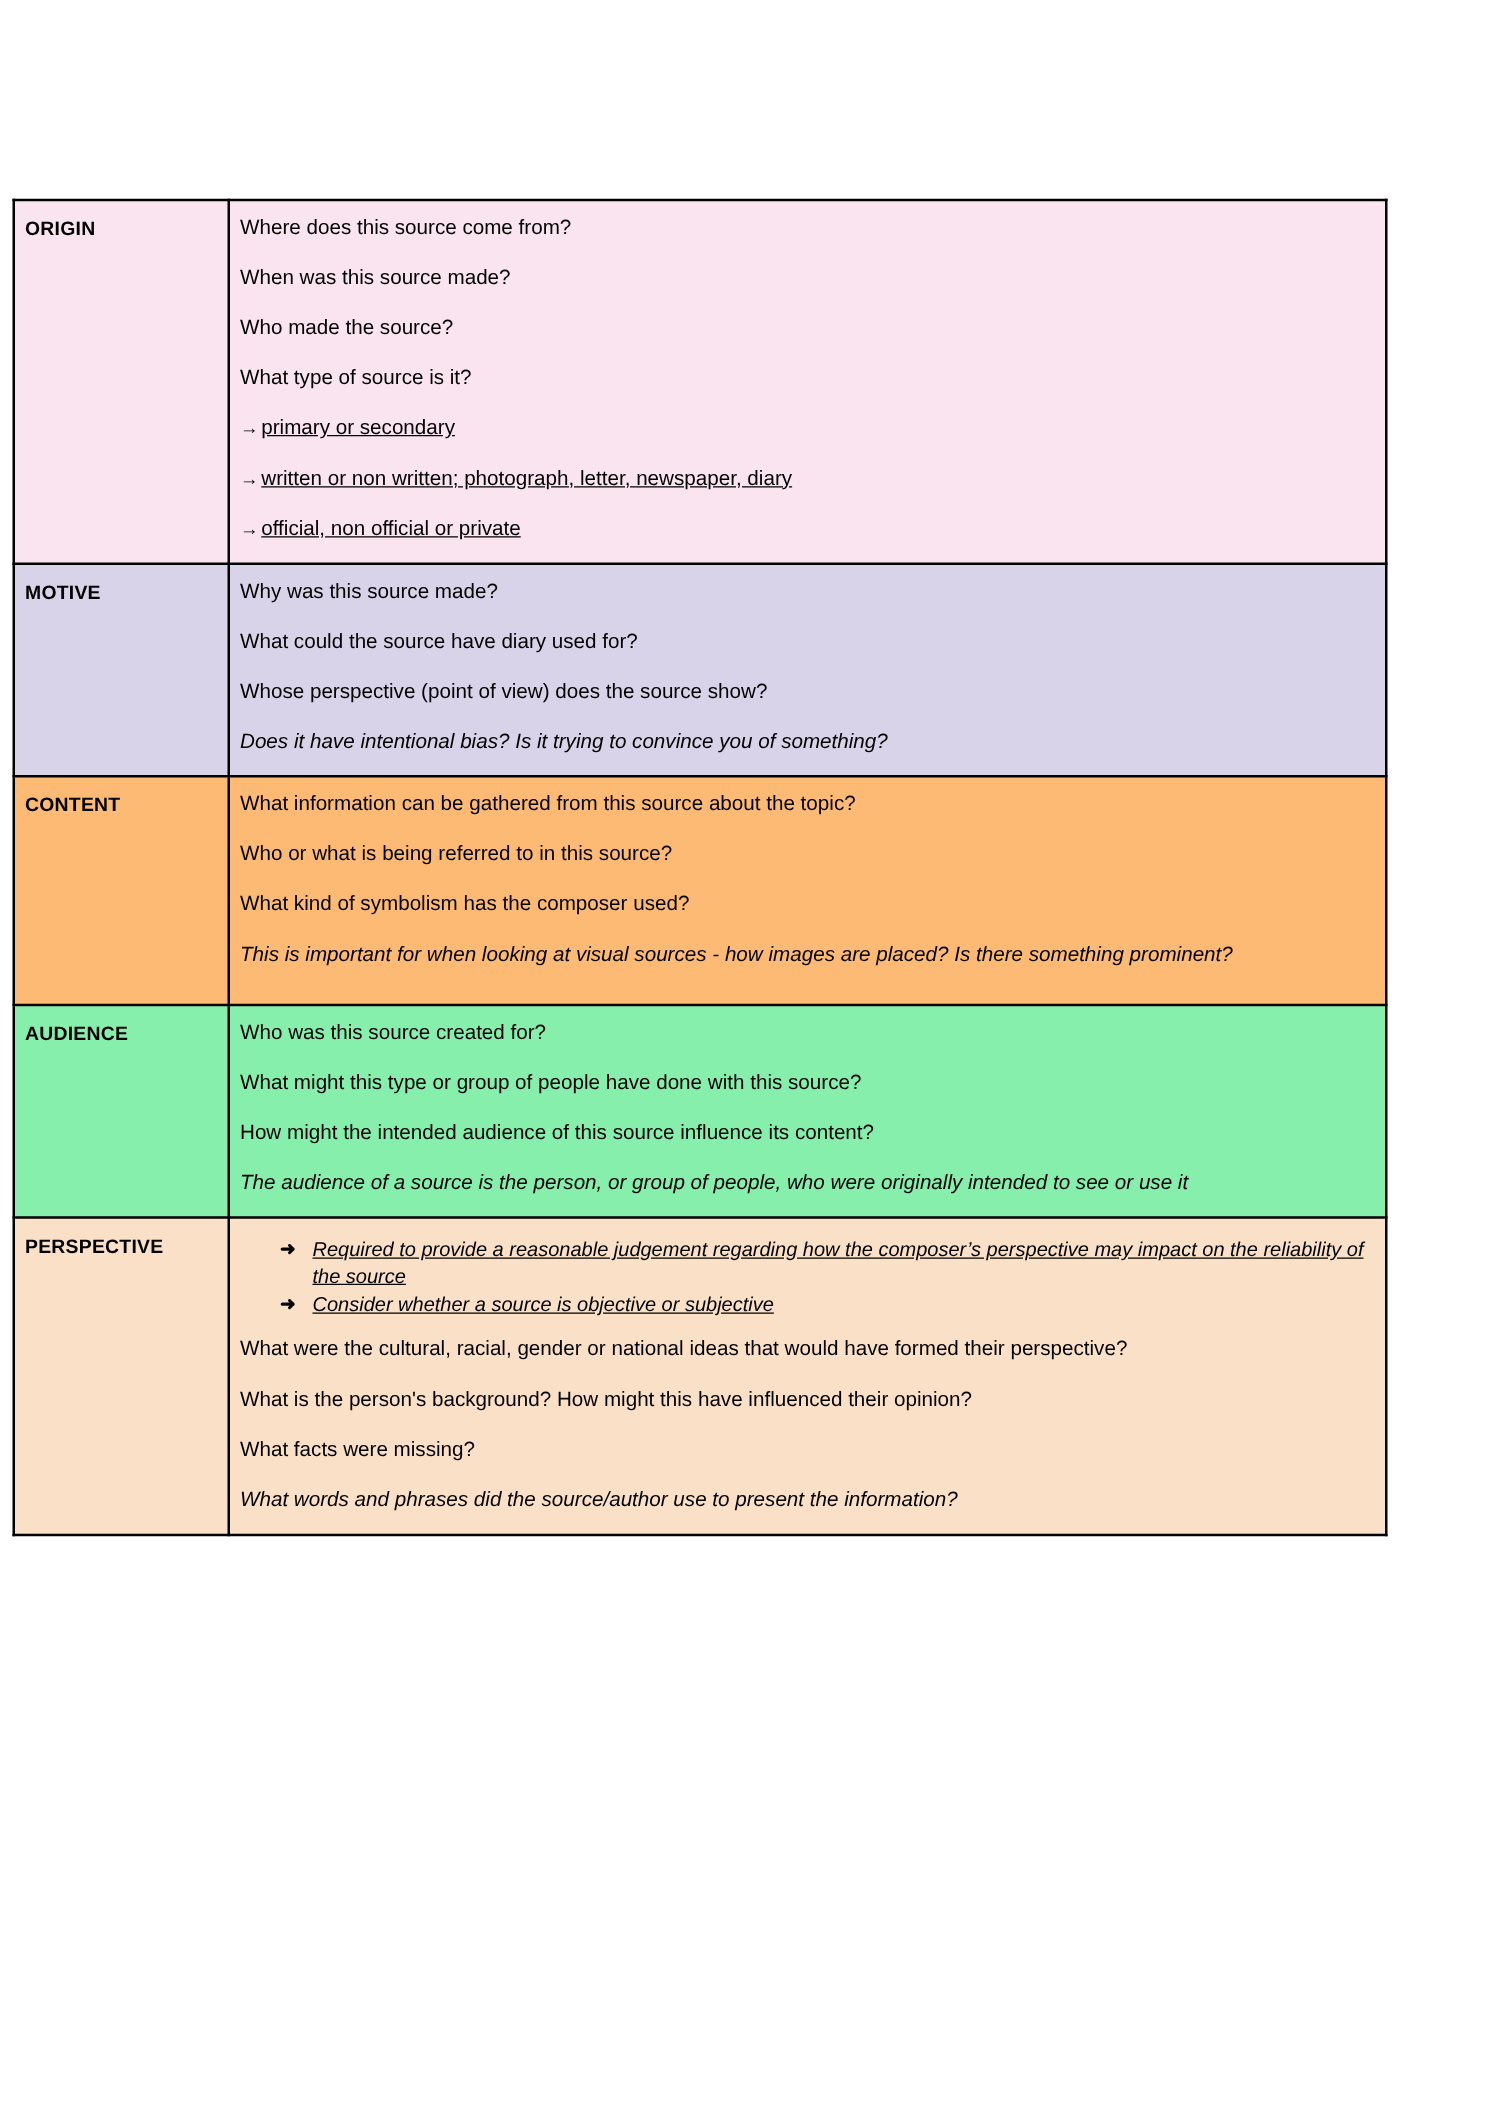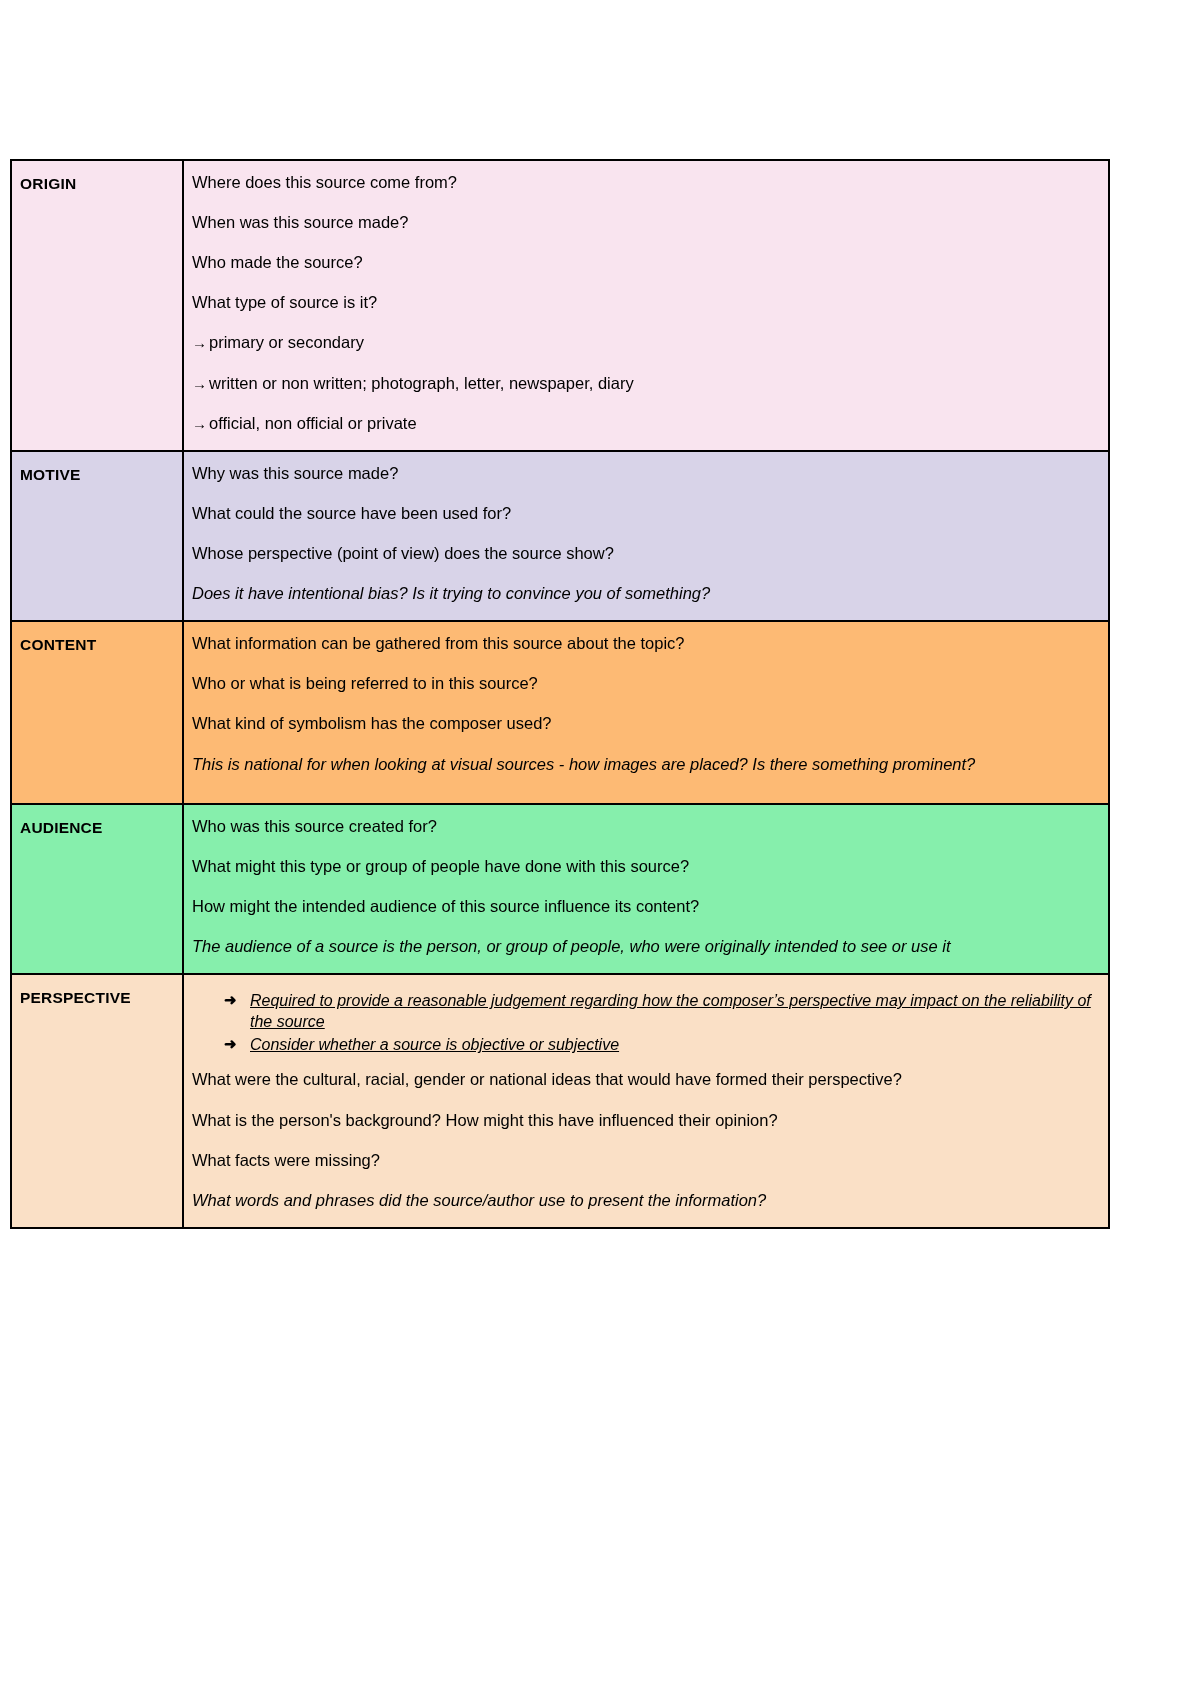--- a/index.html
+++ b/index.html
@@ -52,20 +52,21 @@
   }
   .q-line:last-child {
     margin-bottom: 4px;
     font-style: italic;
   }
   .q-line.wrap {
     margin-bottom: 16px;
   }
   .arrow-line {
     margin: 0 0 19px 0;
+    text-decoration: underline;
   }
   .arrow-glyph {
     display: inline-block;
     width: 17px;
     font-size: 15px;
   }
   
   .bullet-list {
     margin: 4px 0 14px 0;
     padding: 0;
@@ -120,33 +121,33 @@
           <p class="arrow-line"><span class="arrow-glyph">→</span><span>primary or secondary</span></p>
           <p class="arrow-line"><span class="arrow-glyph">→</span><span>written or non written; photograph, letter, newspaper, diary</span></p>
           <p class="arrow-line" style="margin-bottom:4px"><span class="arrow-glyph">→</span><span>official, non official or private</span></p>
         </td>
       </tr>
 
       <tr class="row-motive">
         <td class="label-cell">MOTIVE</td>
         <td class="body-cell">
           <p class="q-line">Why was this source made?</p>
-          <p class="q-line">What could the source have been used for?</p>
+          <p class="q-line">What could the source have diary used for?</p>
           <p class="q-line">Whose perspective (point of view) does the source show?</p>
           <p class="q-line">Does it have intentional bias? Is it trying to convince you of something?</p>
         </td>
       </tr>
 
       <tr class="row-content">
         <td class="label-cell">CONTENT</td>
         <td class="body-cell">
           <p class="q-line">What information can be gathered from this source about the topic?</p>
           <p class="q-line">Who or what is being referred to in this source?</p>
           <p class="q-line">What kind of symbolism has the composer used?</p>
-          <p class="q-line wrap">This is national for when looking at visual sources - how images are placed? Is there something prominent?</p>
+          <p class="q-line wrap">This is important for when looking at visual sources - how images are placed? Is there something prominent?</p>
         </td>
       </tr>
 
       <tr class="row-audience">
         <td class="label-cell">AUDIENCE</td>
         <td class="body-cell">
           <p class="q-line">Who was this source created for?</p>
           <p class="q-line">What might this type or group of people have done with this source?</p>
           <p class="q-line">How might the intended audience of this source influence its content?</p>
           <p class="q-line">The audience of a source is the person, or group of people, who were originally intended to see or use it</p>

